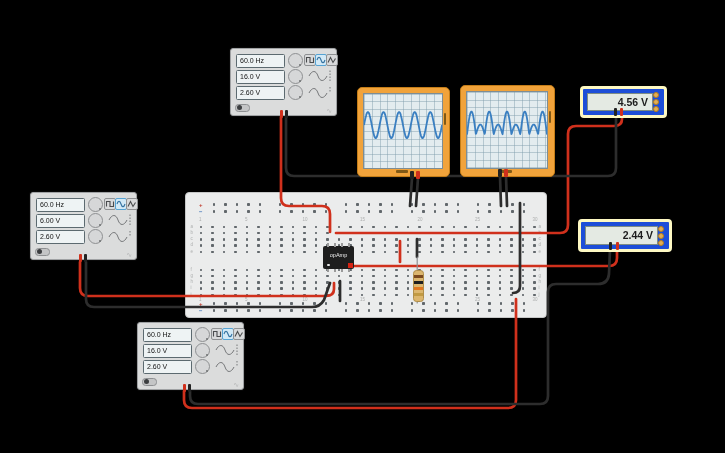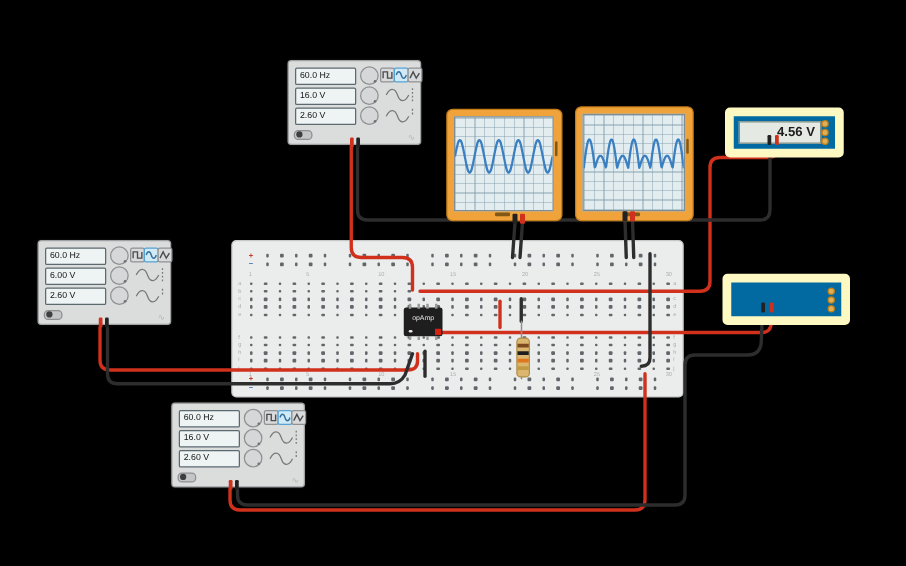--- a/index.html
+++ b/index.html
@@ -48,21 +48,21 @@
   .scope{position:absolute;background:#f1a33b;border:1px solid #c47d18;border-radius:5px;z-index:4;}
   .screen{position:absolute;left:5px;top:5px;background:#e3ecef;border:1px solid #7e8d94;
         background-image:
           repeating-linear-gradient(to right, rgba(125,155,170,.45) 0 1px, transparent 1px 7.8px),
           repeating-linear-gradient(to bottom, rgba(125,155,170,.45) 0 1px, transparent 1px 7.5px);}
   .screen svg{position:absolute;left:0;top:0;}
   .screen svg path{fill:none;stroke:#3a7fc1;stroke-width:1.8px;stroke-linejoin:round;}
   .fmark-b{position:absolute;width:12px;height:2.5px;background:#6d4c10;border-radius:1px;opacity:.85;}
   .fmark-r{position:absolute;width:2.5px;height:12px;background:#6d4c10;border-radius:1px;opacity:.85;}
   
-  .meter{position:absolute;background:#0369a1;border:7px solid #fef9c3;border-radius:4px;z-index:4;}
+  .meter{position:absolute;background:#1d4ed8;border:3px solid #fef9c3;border-radius:4px;z-index:4;}
   .mdisp{position:absolute;left:4px;top:4px;background:#e4eae3;border:1px solid #7e8d84;
         font-size:10.5px;font-weight:bold;color:#1d1d1d;text-align:right;padding-right:4px;}
   .mdot{position:absolute;width:4px;height:4px;border-radius:50%;background:#e2af56;
         border:1px solid #b97e1a;}
   
   .chip{position:absolute;left:323px;top:246px;width:31px;height:23px;background:#1e1e1e;
         border-radius:2px;z-index:5;}
   .chip-label{position:absolute;width:100%;text-align:center;top:7px;font-size:5.5px;
         color:#ededed;line-height:1;}
   .chip-dot{position:absolute;left:4px;bottom:3px;width:2.5px;height:2.5px;background:#e8e8e8;border-radius:50%;}
@@ -581,20 +581,21 @@
     <div class="fmark-r" style="left:87.5px;top:25px"></div>
   </div>
 
   <div class="meter" style="left:580px;top:86px;width:81px;height:26px">
     <div class="mdisp" style="width:60px;height:16px;line-height:16px">4.56 V</div>
     <div class="mdot" style="left:70px;top:3px"></div>
     <div class="mdot" style="left:70px;top:10px"></div>
     <div class="mdot" style="left:70px;top:17px"></div>
   </div>
   <div class="meter" style="left:578px;top:219px;width:88px;height:27px">
+    <div class="mdisp" style="width:67px;height:17px;line-height:17px">2.44 V</div>
     <div class="mdot" style="left:77px;top:3.5px"></div>
     <div class="mdot" style="left:77px;top:10.5px"></div>
     <div class="mdot" style="left:77px;top:17.5px"></div>
   </div>
 
   <div class="pin pr" style="left:279.5px;top:110px"></div>
   <div class="pin pb" style="left:284.5px;top:110px"></div>
   <div class="pin pr" style="left:78.5px;top:254px"></div>
   <div class="pin pb" style="left:84px;top:254px"></div>
   <div class="pin pr" style="left:182.5px;top:384px"></div>

